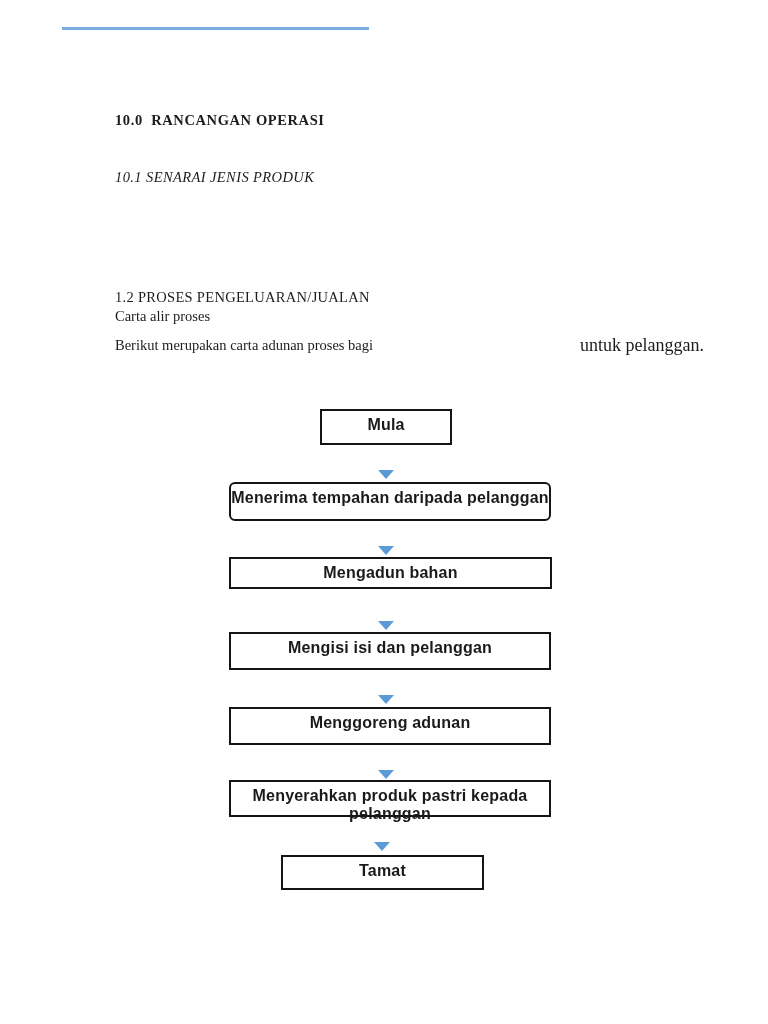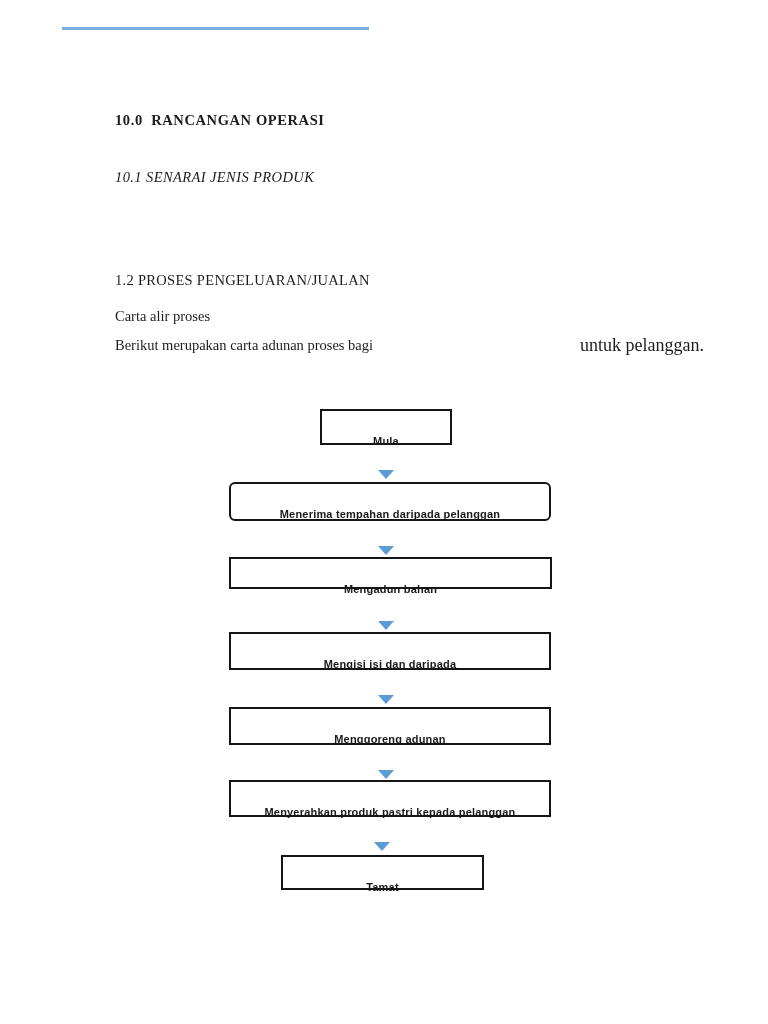--- a/index.html
+++ b/index.html
@@ -21,37 +21,37 @@
 
   
   .edge-line{position:absolute;left:38px;width:307px;height:3px;background:var(--edge-line-blue);}
   .edge-line.top{top:3px;}
   .edge-line.bottom{top:1016px;}
 
   
   .doc-text{position:absolute;left:91px;white-space:pre;font-size:14.5px;line-height:17px;color:var(--text);}
   .h-bold{font-weight:bold;letter-spacing:0.6px;top:88px;}
   .h2{top:145px;letter-spacing:0.4px;font-style:italic;}
-  .h3{top:248px;letter-spacing:0.3px;text-align:right;}
+  .h3{top:265px;letter-spacing:0.3px;text-align:right;}
   .caption{top:284px;}
   .intro-left{top:313px;}
   .intro-right{position:absolute;left:556px;top:313px;white-space:pre;font-size:18px;line-height:17px;}
 
   
   .node{
     position:absolute;
     border:2px solid var(--box-border);
     background:#ffffff;
     text-align:center;
     font-family:"Liberation Sans", sans-serif;
     font-weight:bold;
-    font-size:11px;
+    font-size:16px;
     letter-spacing:0.2px;
     color:#1a1a1a;
-    padding-top:24px;
+    padding-top:5px;
   }
   .node-1{left:296px;top:385px;width:132px;height:36px;}
   .node-2{left:205px;top:458px;width:322px;height:39px;border-radius:6px;}
   .node-3{left:205px;top:533px;width:323px;height:32px;}
   .node-4{left:205px;top:608px;width:322px;height:38px;}
   .node-5{left:205px;top:683px;width:322px;height:38px;}
   .node-6{left:205px;top:756px;width:322px;height:37px;}
   .node-7{left:257px;top:831px;width:203px;height:35px;}
 
   .arrow{position:absolute;width:16px;display:flex;flex-direction:column;align-items:center;}
@@ -93,21 +93,21 @@
     <div class="stem"></div>
     <div class="head"></div>
   </div>
 
 <div class="node node-3">Mengadun bahan</div>
 <div class="arrow arrow-3">
     <div class="stem"></div>
     <div class="head"></div>
   </div>
 
-<div class="node node-4">Mengisi isi dan daripada</div>
+<div class="node node-4">Mengisi isi dan pelanggan</div>
 <div class="arrow arrow-4">
     <div class="stem"></div>
     <div class="head"></div>
   </div>
 
 <div class="node node-5">Menggoreng adunan</div>
 <div class="arrow arrow-5">
     <div class="stem"></div>
     <div class="head"></div>
   </div>

